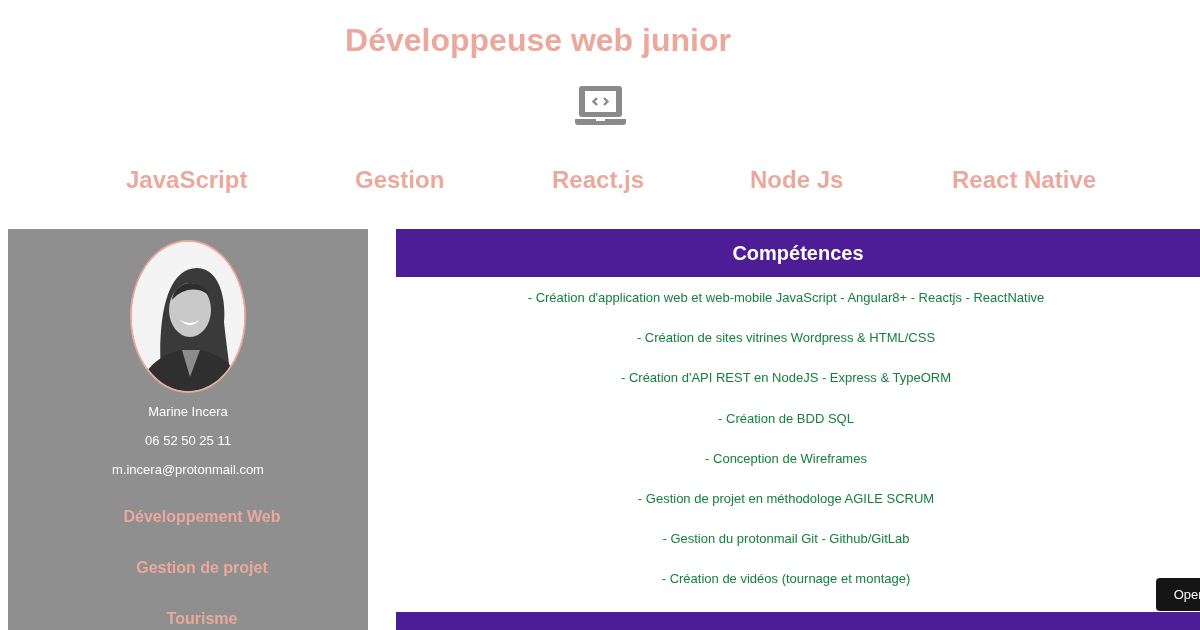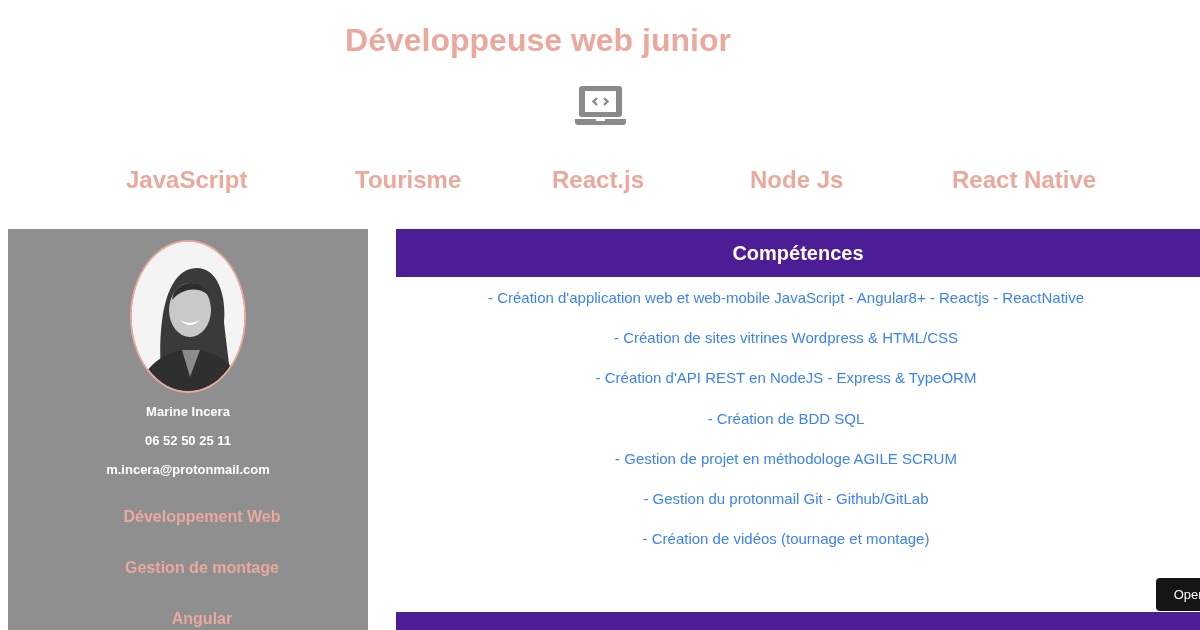--- a/index.html
+++ b/index.html
@@ -20,34 +20,34 @@
 
   .side-panel {
     position: absolute; left: 8px; top: 229px; width: 360px; height: 401px;
     background: #8f8f8f; text-align: center;
   }
   .avatar {
     position: absolute; left: 122px; top: 11px; width: 116px; height: 153px;
     border-radius: 50%; border: 2px solid #eaa99c; background: #ffffff; overflow: hidden;
   }
   .contact-line {
-    position: absolute; left: 0; width: 360px; color: #ffffff; font-weight: bold; font-size: 13px;
+    position: absolute; left: 0; width: 360px; color: #ffffff; font-weight: normal; font-size: 13px;
   }
   .side-link {
     position: absolute; left: 0; width: 388px; color: #eaa99c; font-weight: bold; font-size: 16px;
     cursor: pointer;
   }
 
   .section-header {
     position: absolute; left: 396px; width: 804px; background: #4c1d95; color: #ffffff;
     text-align: center; font-size: 20px;
   }
   .skills-list { position: absolute; left: 396px; top: 290px; width: 780px; }
   .skill-item {
-    height: 40.2px; line-height: 15px; text-align: center; font-size: 15px; color: #3b82f6;
+    height: 40.2px; line-height: 15px; text-align: center; font-size: 13px; color: #15803d;
   }
 
   .sandbox-button {
     position: absolute; left: 1112px; top: 578px; width: 122px; height: 33px;
     background: #151515; color: #ffffff; border-radius: 4px; border: none;
     font-family: "Liberation Sans", sans-serif; font-size: 13px; cursor: pointer; margin-left: 44px;
   }
 </style>
 </head>
 <body>
@@ -58,21 +58,21 @@
   <rect x="4" y="1" width="43" height="31" rx="3" fill="#8a8a8a"></rect>
   <rect x="10" y="6" width="31" height="21" fill="#ffffff"></rect>
   <path d="M22 13 L18.5 16.5 L22 20" stroke="#8a8a8a" stroke-width="2.4" fill="none"></path>
   <path d="M29 13 L32.5 16.5 L29 20" stroke="#8a8a8a" stroke-width="2.4" fill="none"></path>
   <path d="M0 34 H51 V37 a3 3 0 0 1 -3 3 H3 a3 3 0 0 1 -3 -3 Z" fill="#8a8a8a"></path>
   <rect x="21" y="34" width="9" height="2" fill="#ffffff"></rect>
 </svg>
 
 <nav class="tech-row">
   <span class="tech-item" style="left:114px">JavaScript</span>
-  <span class="tech-item" style="left:343px">Tourisme</span>
+  <span class="tech-item" style="left:343px">Gestion</span>
   <span class="tech-item" style="left:540px">React.js</span>
   <span class="tech-item" style="left:738px">Node Js</span>
   <span class="tech-item" style="left:940px">React Native</span>
 </nav>
 
 <aside class="side-panel">
   <div class="avatar">
     <svg width="116" height="153" viewBox="0 0 116 153">
       <rect width="116" height="153" fill="#f4f4f4"></rect>
       <path d="M30 150 C25 90 30 40 55 28 C80 18 95 45 92 80 C95 110 100 135 98 150 Z" fill="#3a3a3a"></path>
@@ -80,31 +80,32 @@
       <path d="M40 58 C42 38 70 34 78 55 C70 45 52 44 40 58 Z" fill="#2e2e2e"></path>
       <path d="M48 78 Q58 88 68 78 Q58 84 48 78 Z" fill="#ffffff"></path>
       <path d="M5 153 C10 125 30 112 50 108 L68 108 C88 112 108 125 112 153 Z" fill="#2f2f2f"></path>
       <path d="M50 108 L58 135 L68 108 Z" fill="#8c8c8c"></path>
     </svg>
   </div>
   <div class="contact-line" style="top:175px">Marine Incera</div>
   <div class="contact-line" style="top:204px">06 52 50 25 11</div>
   <div class="contact-line" style="top:233px">m.incera@protonmail.com</div>
   <div class="side-link" style="top:279px">Développement Web</div>
-  <div class="side-link" style="top:330px">Gestion de montage</div>
-  <div class="side-link" style="top:381px">Angular</div>
+  <div class="side-link" style="top:330px">Gestion de projet</div>
+  <div class="side-link" style="top:381px">Tourisme</div>
 </aside>
 
 <h2 class="section-header" style="top:229px;height:48px;line-height:48px">Compétences</h2>
 
 <ul class="skills-list" style="list-style:none">
   <li class="skill-item">- Création d'application web et web-mobile JavaScript - Angular8+ - Reactjs - ReactNative</li>
   <li class="skill-item">- Création de sites vitrines Wordpress &amp; HTML/CSS</li>
   <li class="skill-item">- Création d'API REST en NodeJS - Express &amp; TypeORM</li>
   <li class="skill-item">- Création de BDD SQL</li>
+  <li class="skill-item">- Conception de Wireframes</li>
   <li class="skill-item">- Gestion de projet en méthodologe AGILE SCRUM</li>
   <li class="skill-item">- Gestion du protonmail Git - Github/GitLab</li>
   <li class="skill-item">- Création de vidéos (tournage et montage)</li>
 </ul>
 
 <h2 class="section-header" style="top:612px;height:48px;line-height:48px"></h2>
 
 <button class="sandbox-button">Open Sandbox</button>
 
 </body></html>

